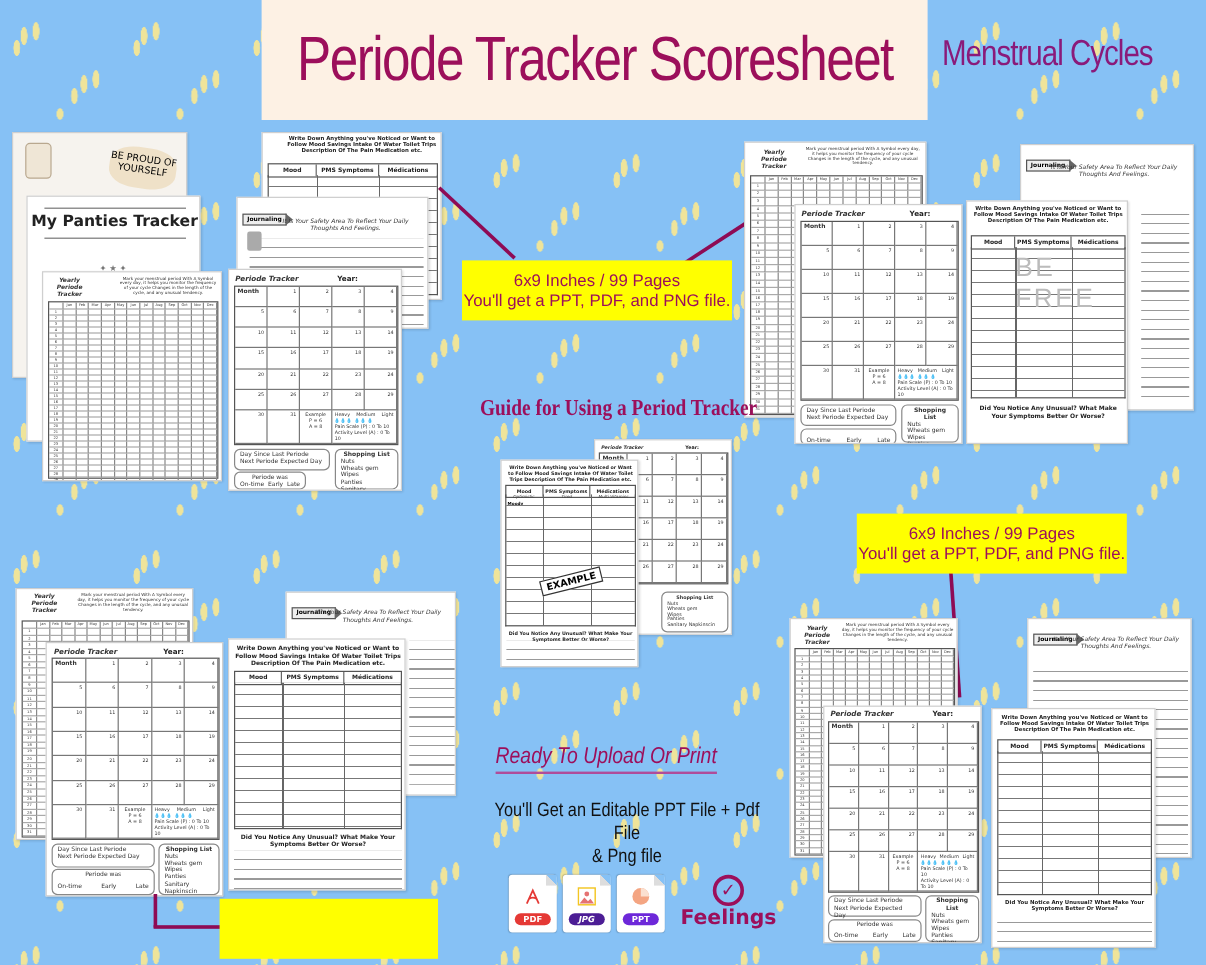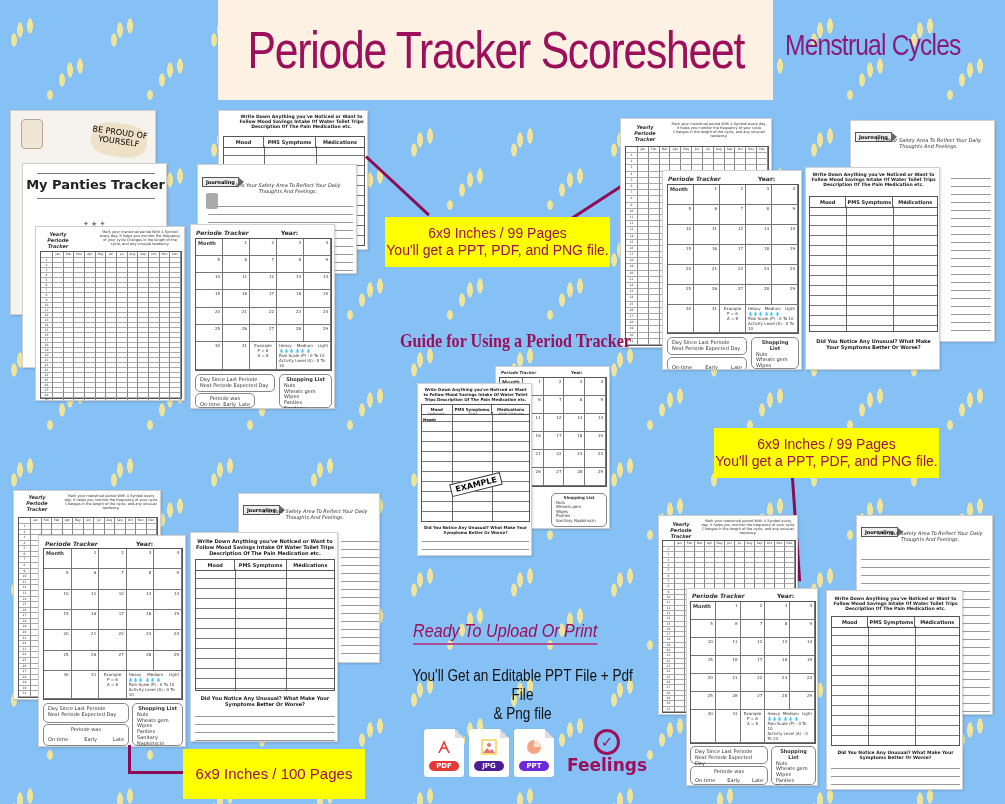--- a/index.html
+++ b/index.html
@@ -1156,20 +1156,21 @@
   <div class="abs lined" style="left:100px; top:50px; width:40px; height:160px;"></div>
 </div>
 <div class="abs page" style="left:805px; top:167px; width:135px; height:203px;">
   <div class="abs small" style="left:4px; top:4px; width:127px; text-align:center; font-size:4.5px;">Write Down Anything you've Noticed or Want to Follow Mood Savings Intake Of Water Toilet Trips Description Of The Pain Medication etc.</div>
   <div class="abs mood-table" style="left:3px; top:28px; width:129px;">
     <div>Mood</div>
     <div>PMS Symptoms</div>
     <div style="border-right:none;">Médications</div>
   </div>
   <div class="abs mood-body" style="left:3px; top:38px; width:129px; height:126px;"></div>
+  <div class="abs" style="left:40px; top:42px; font-size:22px; color:#bbb; letter-spacing:2px; font-family:'Liberation Sans', sans-serif;">BE FREE</div>
   <div class="abs small" style="left:4px; top:170px; width:127px; text-align:center; font-size:5px;">Did You Notice Any Unusual? What Make Your Symptoms Better Or Worse?</div>
 </div>
 
 <div class="abs guide-title" style="left:400px; top:330px;">Guide for Using a Period Tracker</div>
 <div class="abs page" style="left:495px; top:366px; width:115px; height:163px;">
   <div class="abs hdr-ital" style="left:5px; top:3px; font-size:4px;">Periode Tracker</div>
   <div class="abs small" style="left:75px; top:3px; font-size:4px;">Year:</div>
   <div class="abs grid-cal" id="cal3" style="left:3px; top:10px; width:108px; height:110px; grid-template-columns: repeat(5, 1fr); grid-template-rows: repeat(6, 1fr);">
       <div style="text-align: left; font-weight: bold; font-size: 5px;">Month</div>
       <div>1</div>
@@ -1748,42 +1749,41 @@
     <div style="border-right:none;">Médications</div>
   </div>
   <div class="abs mood-body" style="left:4px; top:36px; width:140px; height:122px;"></div>
   <div class="abs small" style="left:4px; top:162px; width:140px; text-align:center; font-size:5px;">Did You Notice Any Unusual? What Make Your Symptoms Better Or Worse?</div>
   <div class="abs lined" style="left:4px; top:176px; width:140px; height:32px;"></div>
 </div>
 
 <div class="abs" style="left:128px; top:745px; width:3px; height:28px; background:#8e0b55;"></div>
 <div class="abs" style="left:128px; top:771px; width:56px; height:3px; background:#8e0b55;"></div>
 <div class="abs callout" style="left:183px; top:749px; width:182px; height:50px;">
-  <div class="l1" style="font-size:15px;">6x9 Inches / 100 Pages</div>
 </div>
 
 <div class="abs ready-title" style="left:413px; top:620px;">Ready To Upload Or Print</div>
 <div class="abs editable-line" style="left:385px; top:666px; width:275px;">
   <div>You'll Get an Editable PPT File + Pdf File</div>
   <div>&amp; Png file</div>
 </div>
 <div class="abs" style="left:424px; top:729px; display:flex; gap:5px; align-items:flex-start;">
   <div class="file-icon">
     <svg class="file-glyph" viewBox="0 0 16 16">
         <path d="M3 14 L8 3 L13 14 M5 10 Q8 8 11 10" fill="none" stroke="#e53935" stroke-width="1.5"></path>
       </svg>
     <div class="file-badge" style="background:#e53935;">PDF</div>
   </div>
   <div class="file-icon">
     <svg class="file-glyph" viewBox="0 0 16 16">
         <rect x="1" y="1" width="14" height="14" fill="none" stroke="#f3c623" stroke-width="1.2"></rect>
         <circle cx="8" cy="6" r="2" fill="#e57373"></circle>
         <path d="M2 14 L6 9 L9 12 L11 10 L14 14Z" fill="#e57373"></path>
       </svg>
-    <div class="file-badge" style="background:#4c1d95;">JPG</div>
+    <div class="file-badge" style="background:#4c1d95;font-style:italic;">JPG</div>
   </div>
   <div class="file-icon">
     <svg class="file-glyph" viewBox="0 0 16 16">
         <circle cx="8" cy="8" r="7" fill="#f4a582"></circle>
         <path d="M8 8 L8 1 A7 7 0 0 1 15 8 Z" fill="#fbe0d0"></path>
       </svg>
     <div class="file-badge" style="background:#6d28d9;">PPT</div>
   </div>
   <div style="display:flex; flex-direction:column; align-items:center; margin-left:8px;">
     <div class="edit-check">✓</div>

